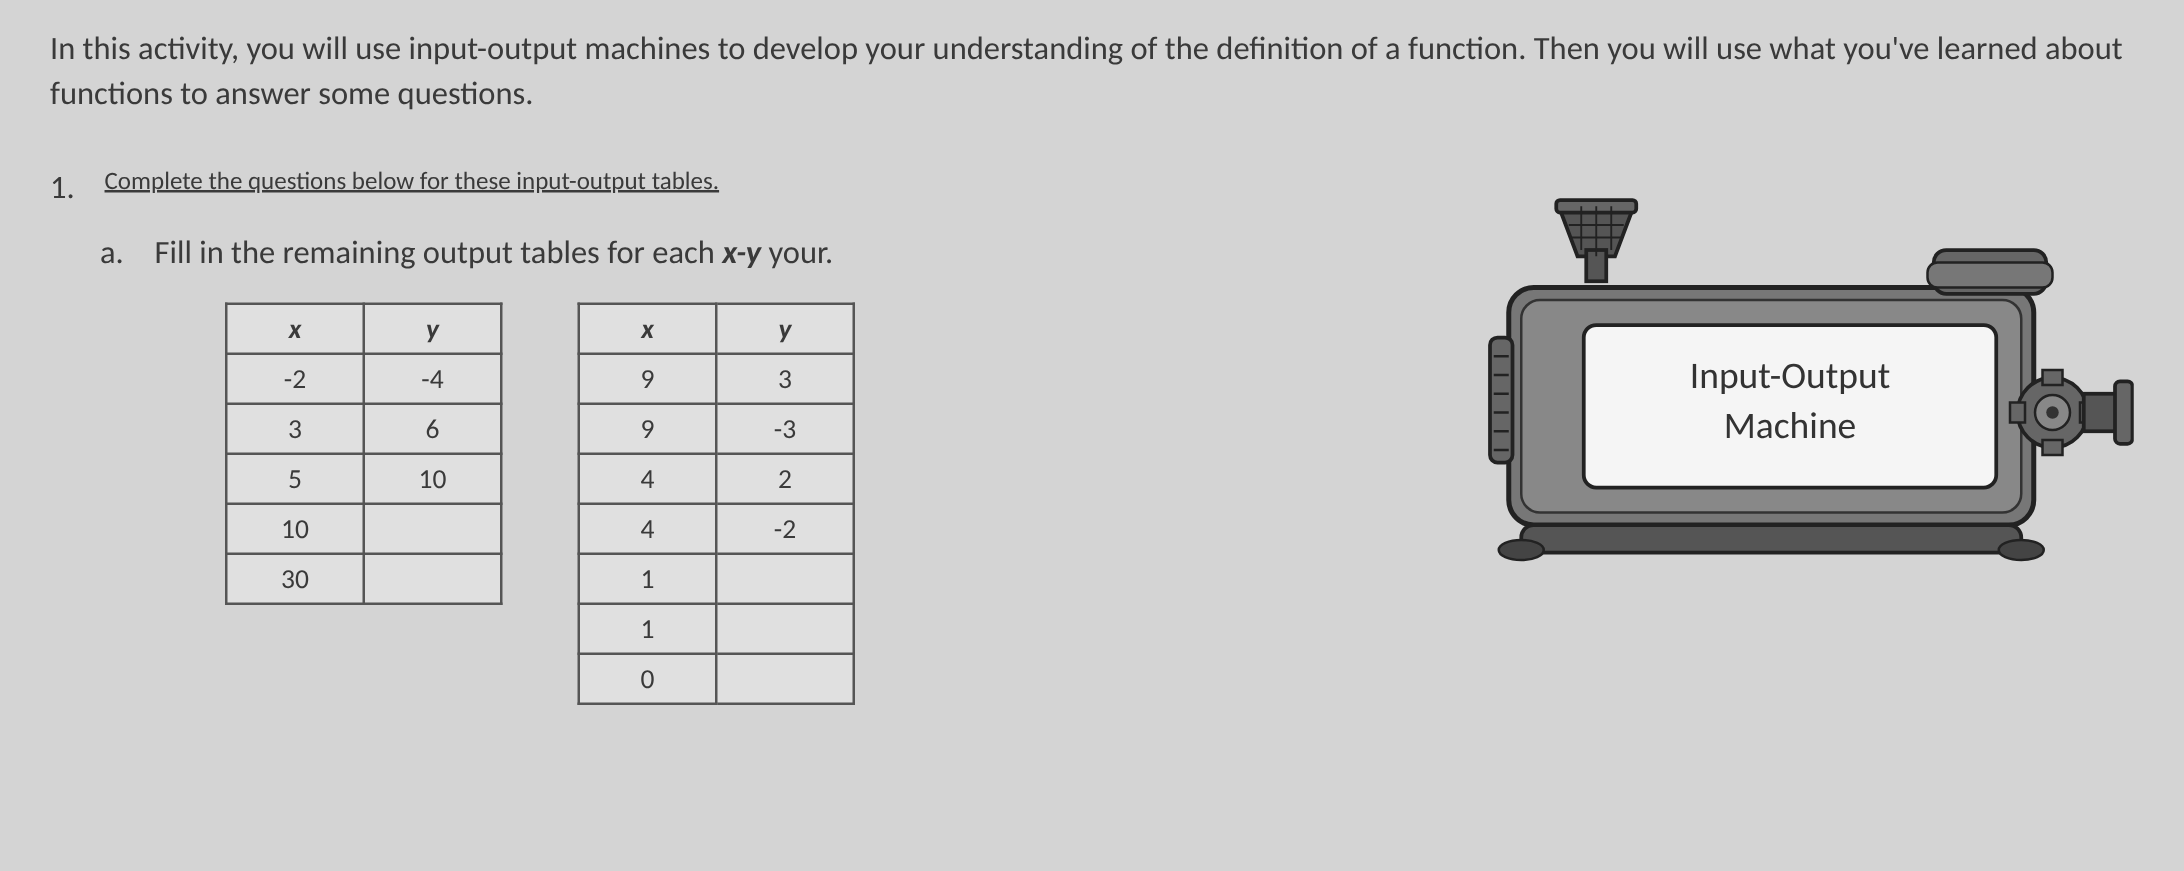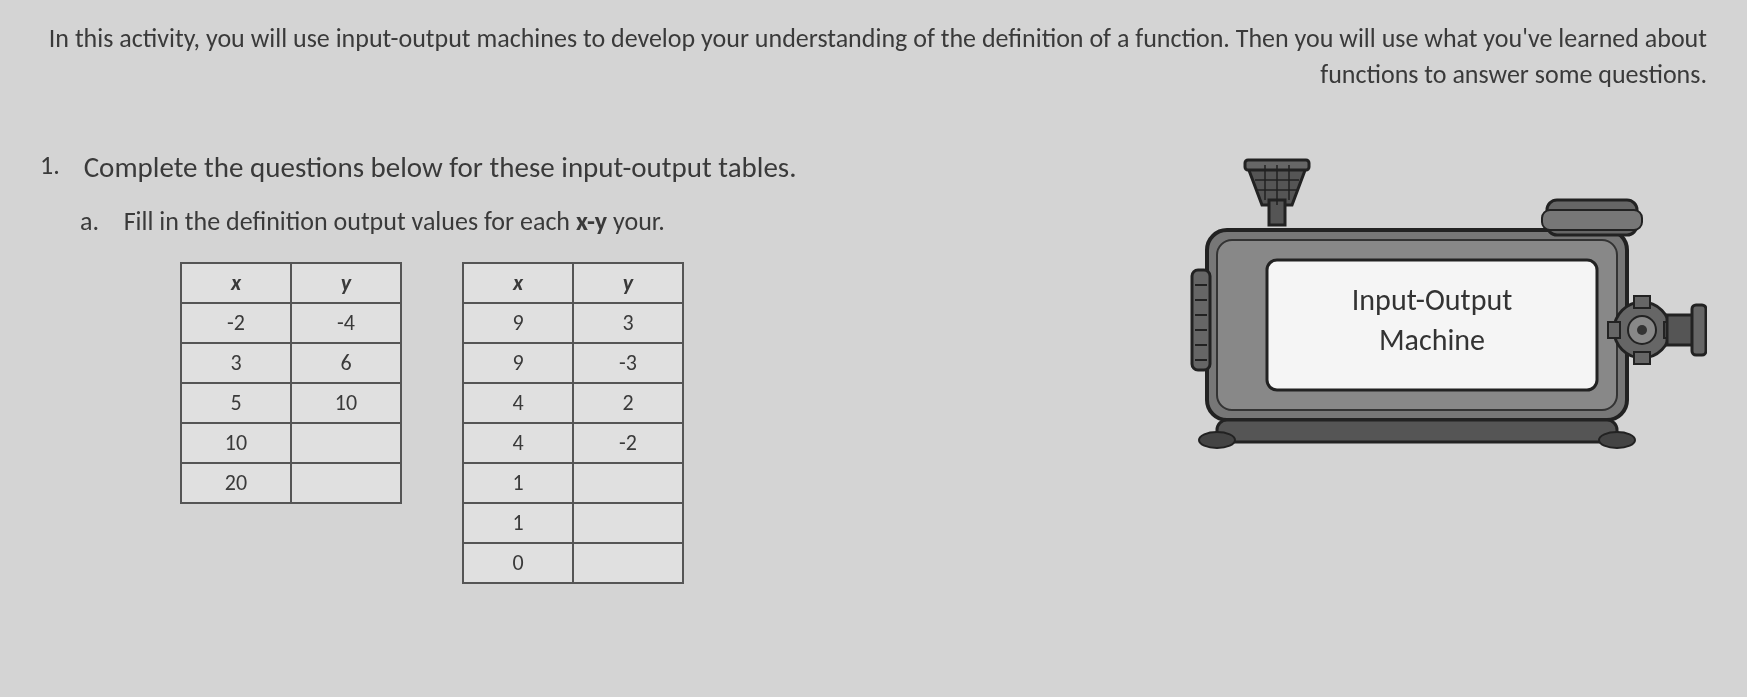--- a/index.html
+++ b/index.html
@@ -8,49 +8,49 @@
       background: #d4d4d4;
       color: #3a3a3a;
       width: 1747px;
       height: 697px;
       padding: 20px 40px;
       position: relative;
     }
     .intro {
       font-size: 26px;
       line-height: 1.4;
-      margin-bottom: 56px;
-      text-align: right;
+      margin-bottom: 40px;
     }
     .question-num {
       font-size: 26px;
       display: inline-block;
       width: 40px;
       vertical-align: top;
     }
     .question-text {
-      font-size: 29px;
+      font-size: 20px;
       display: inline;
+      text-decoration: underline;
     }
     .question-row {
       margin-bottom: 20px;
     }
     .sub-row {
       margin-left: 40px;
       margin-bottom: 25px;
     }
     .sub-letter {
       font-size: 26px;
       display: inline-block;
       width: 40px;
     }
     .sub-text {
       font-size: 26px;
     }
-    .italic-x, .italic-y { font-weight: bold; }
+    .italic-x, .italic-y { font-style: italic; font-weight: bold; }
     .tables-wrap {
       display: flex;
       gap: 60px;
       margin-left: 140px;
       margin-top: 10px;
       align-items: flex-start;
     }
     table {
       border-collapse: collapse;
       background: #e0e0e0;
@@ -82,21 +82,21 @@
 <p class="intro">In this activity, you will use input-output machines to develop your understanding of the definition of a function. Then you will use what you've learned about functions to answer some questions.</p>
 
 <div class="question-row">
   <span class="question-num">1.</span>
   <span class="question-text">Complete the questions below for these input-output tables.</span>
 </div>
 
 <div class="sub-row">
   <span class="sub-letter">a.</span>
   <span class="sub-text">
-    <span>Fill in the definition output values for each </span><span class="italic-x">x-y</span><span> your.</span>
+    <span>Fill in the remaining output tables for each </span><span class="italic-x">x-y</span><span> your.</span>
   </span>
 </div>
 
 <div class="tables-wrap">
   <table>
     <tbody>
         <tr>
       <th>x</th>
       <th>y</th>
     </tr>
@@ -110,21 +110,21 @@
         </tr>
     <tr>
           <td>5</td>
           <td>10</td>
         </tr>
     <tr>
           <td>10</td>
           <td></td>
         </tr>
     <tr>
-          <td>20</td>
+          <td>30</td>
           <td></td>
         </tr>
   </tbody>
     </table>
 
   <table>
     <tbody>
         <tr>
       <th>x</th>
       <th>y</th>

